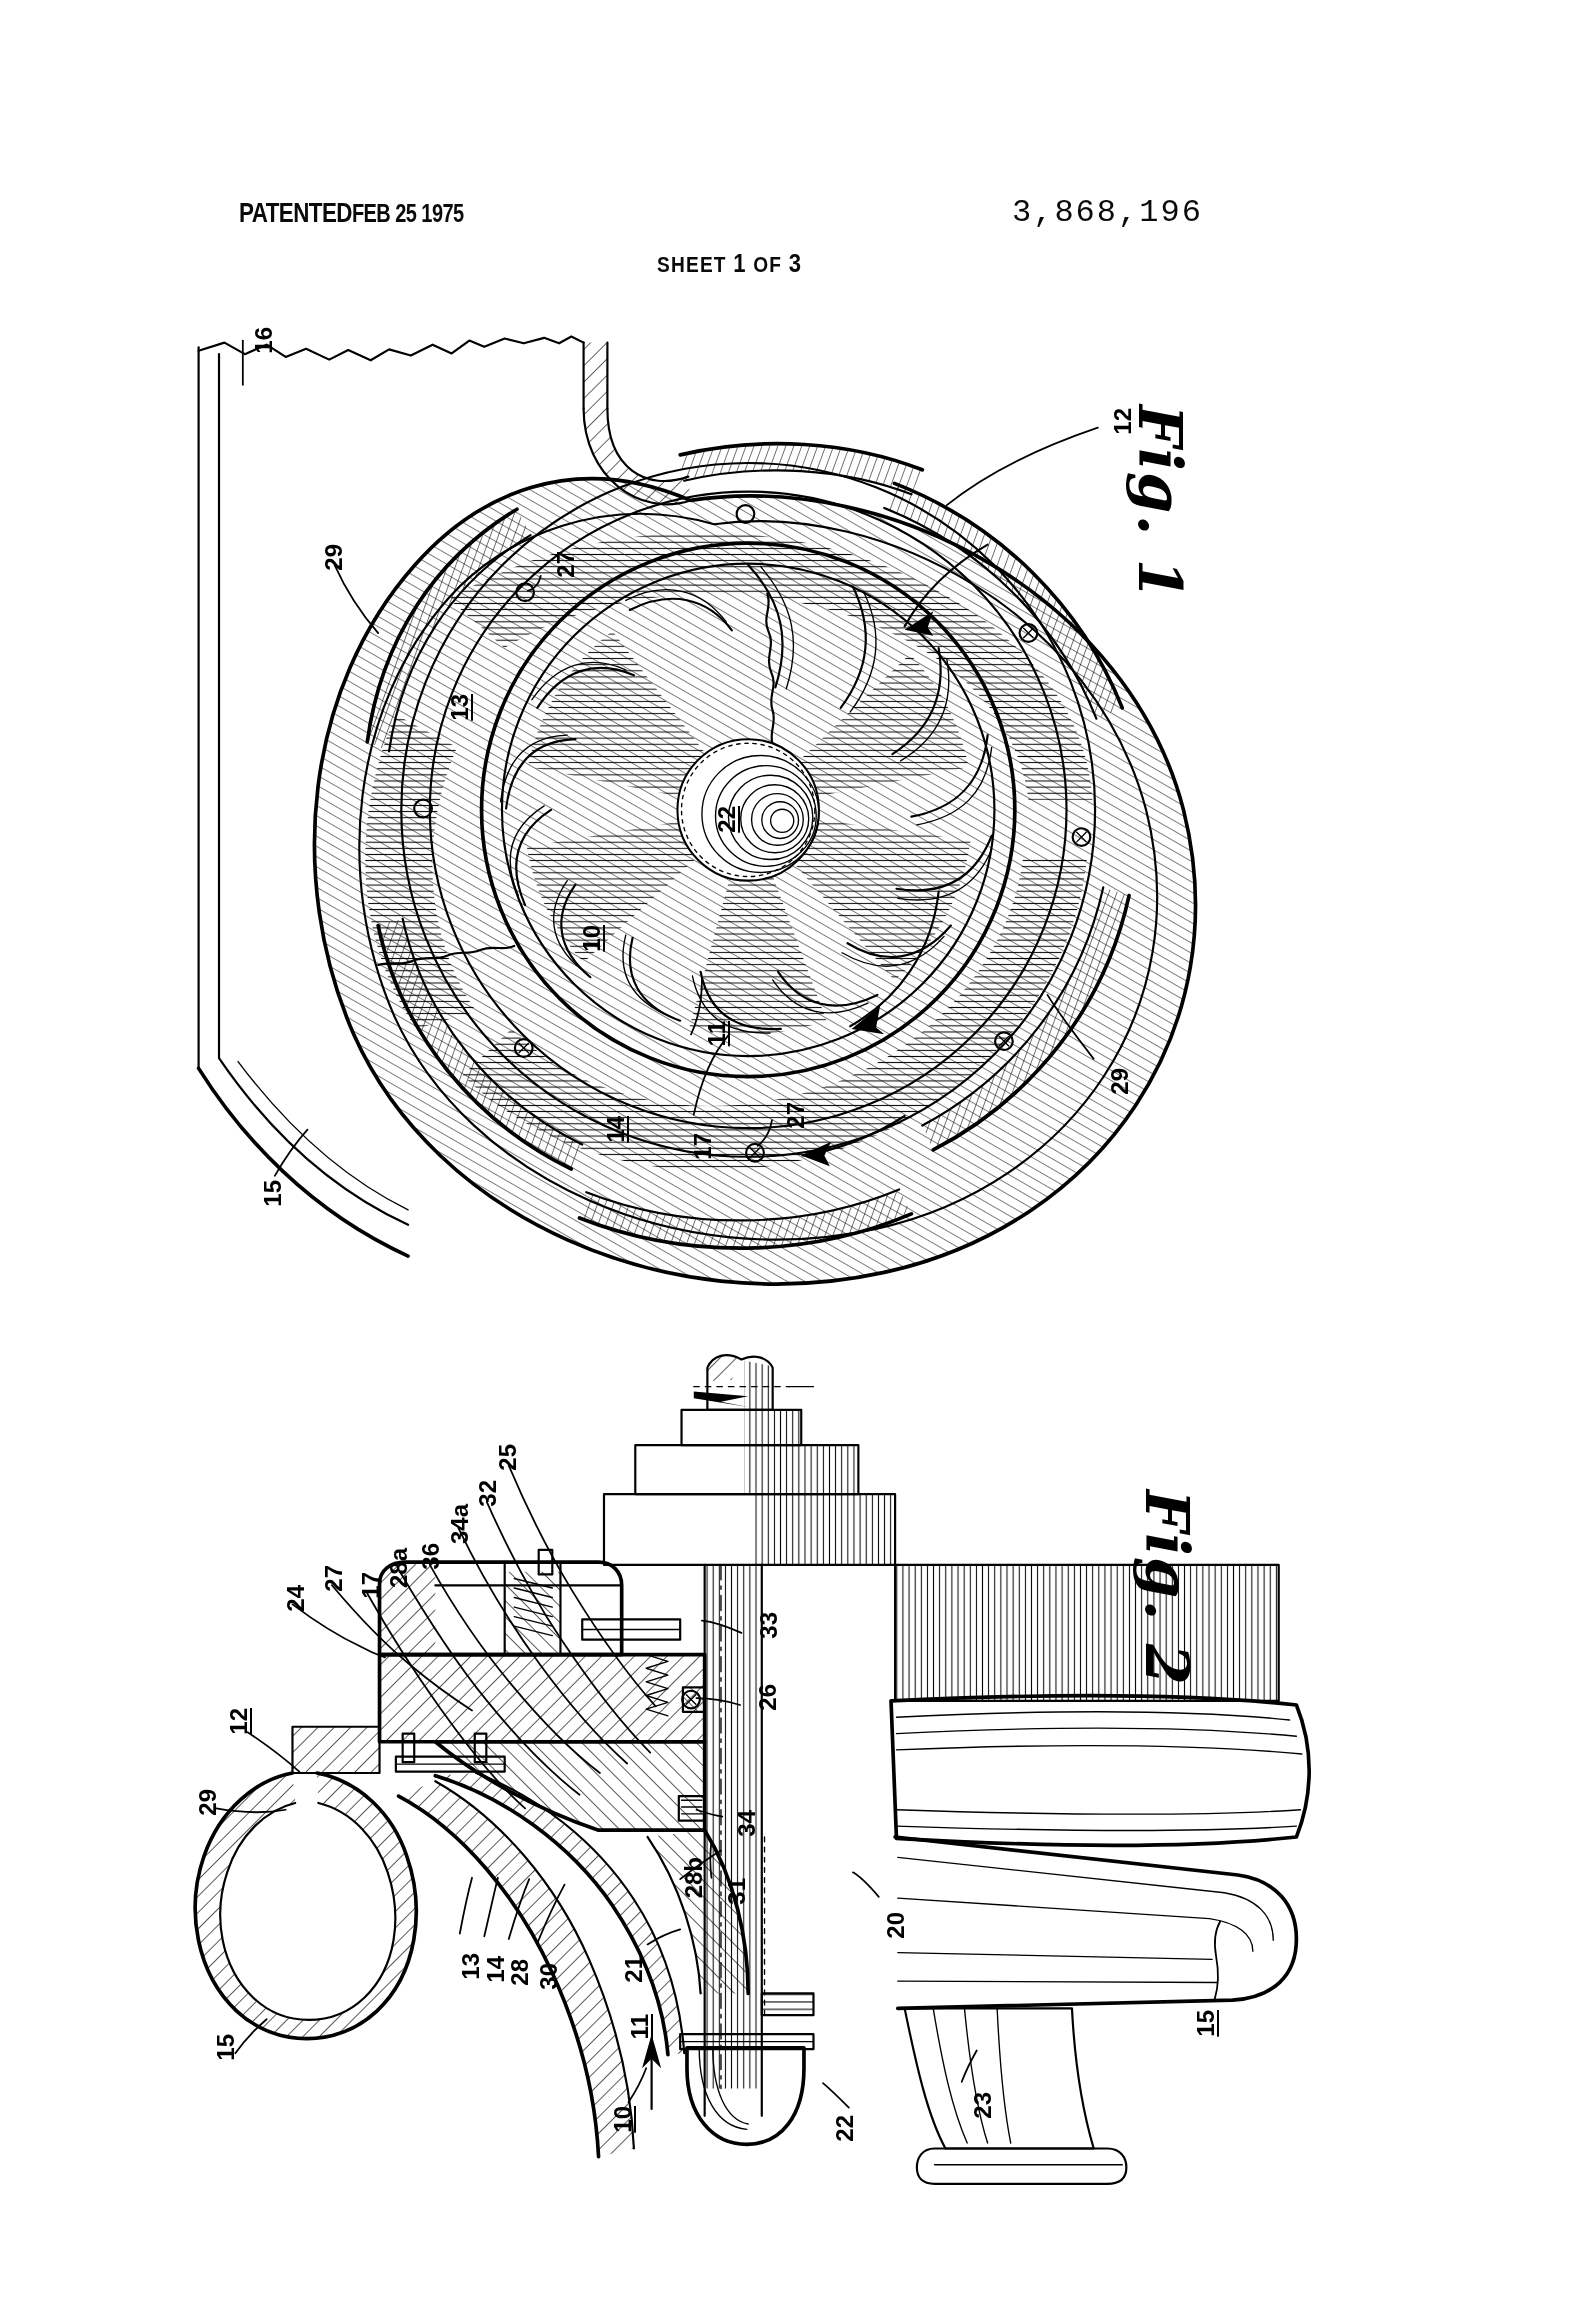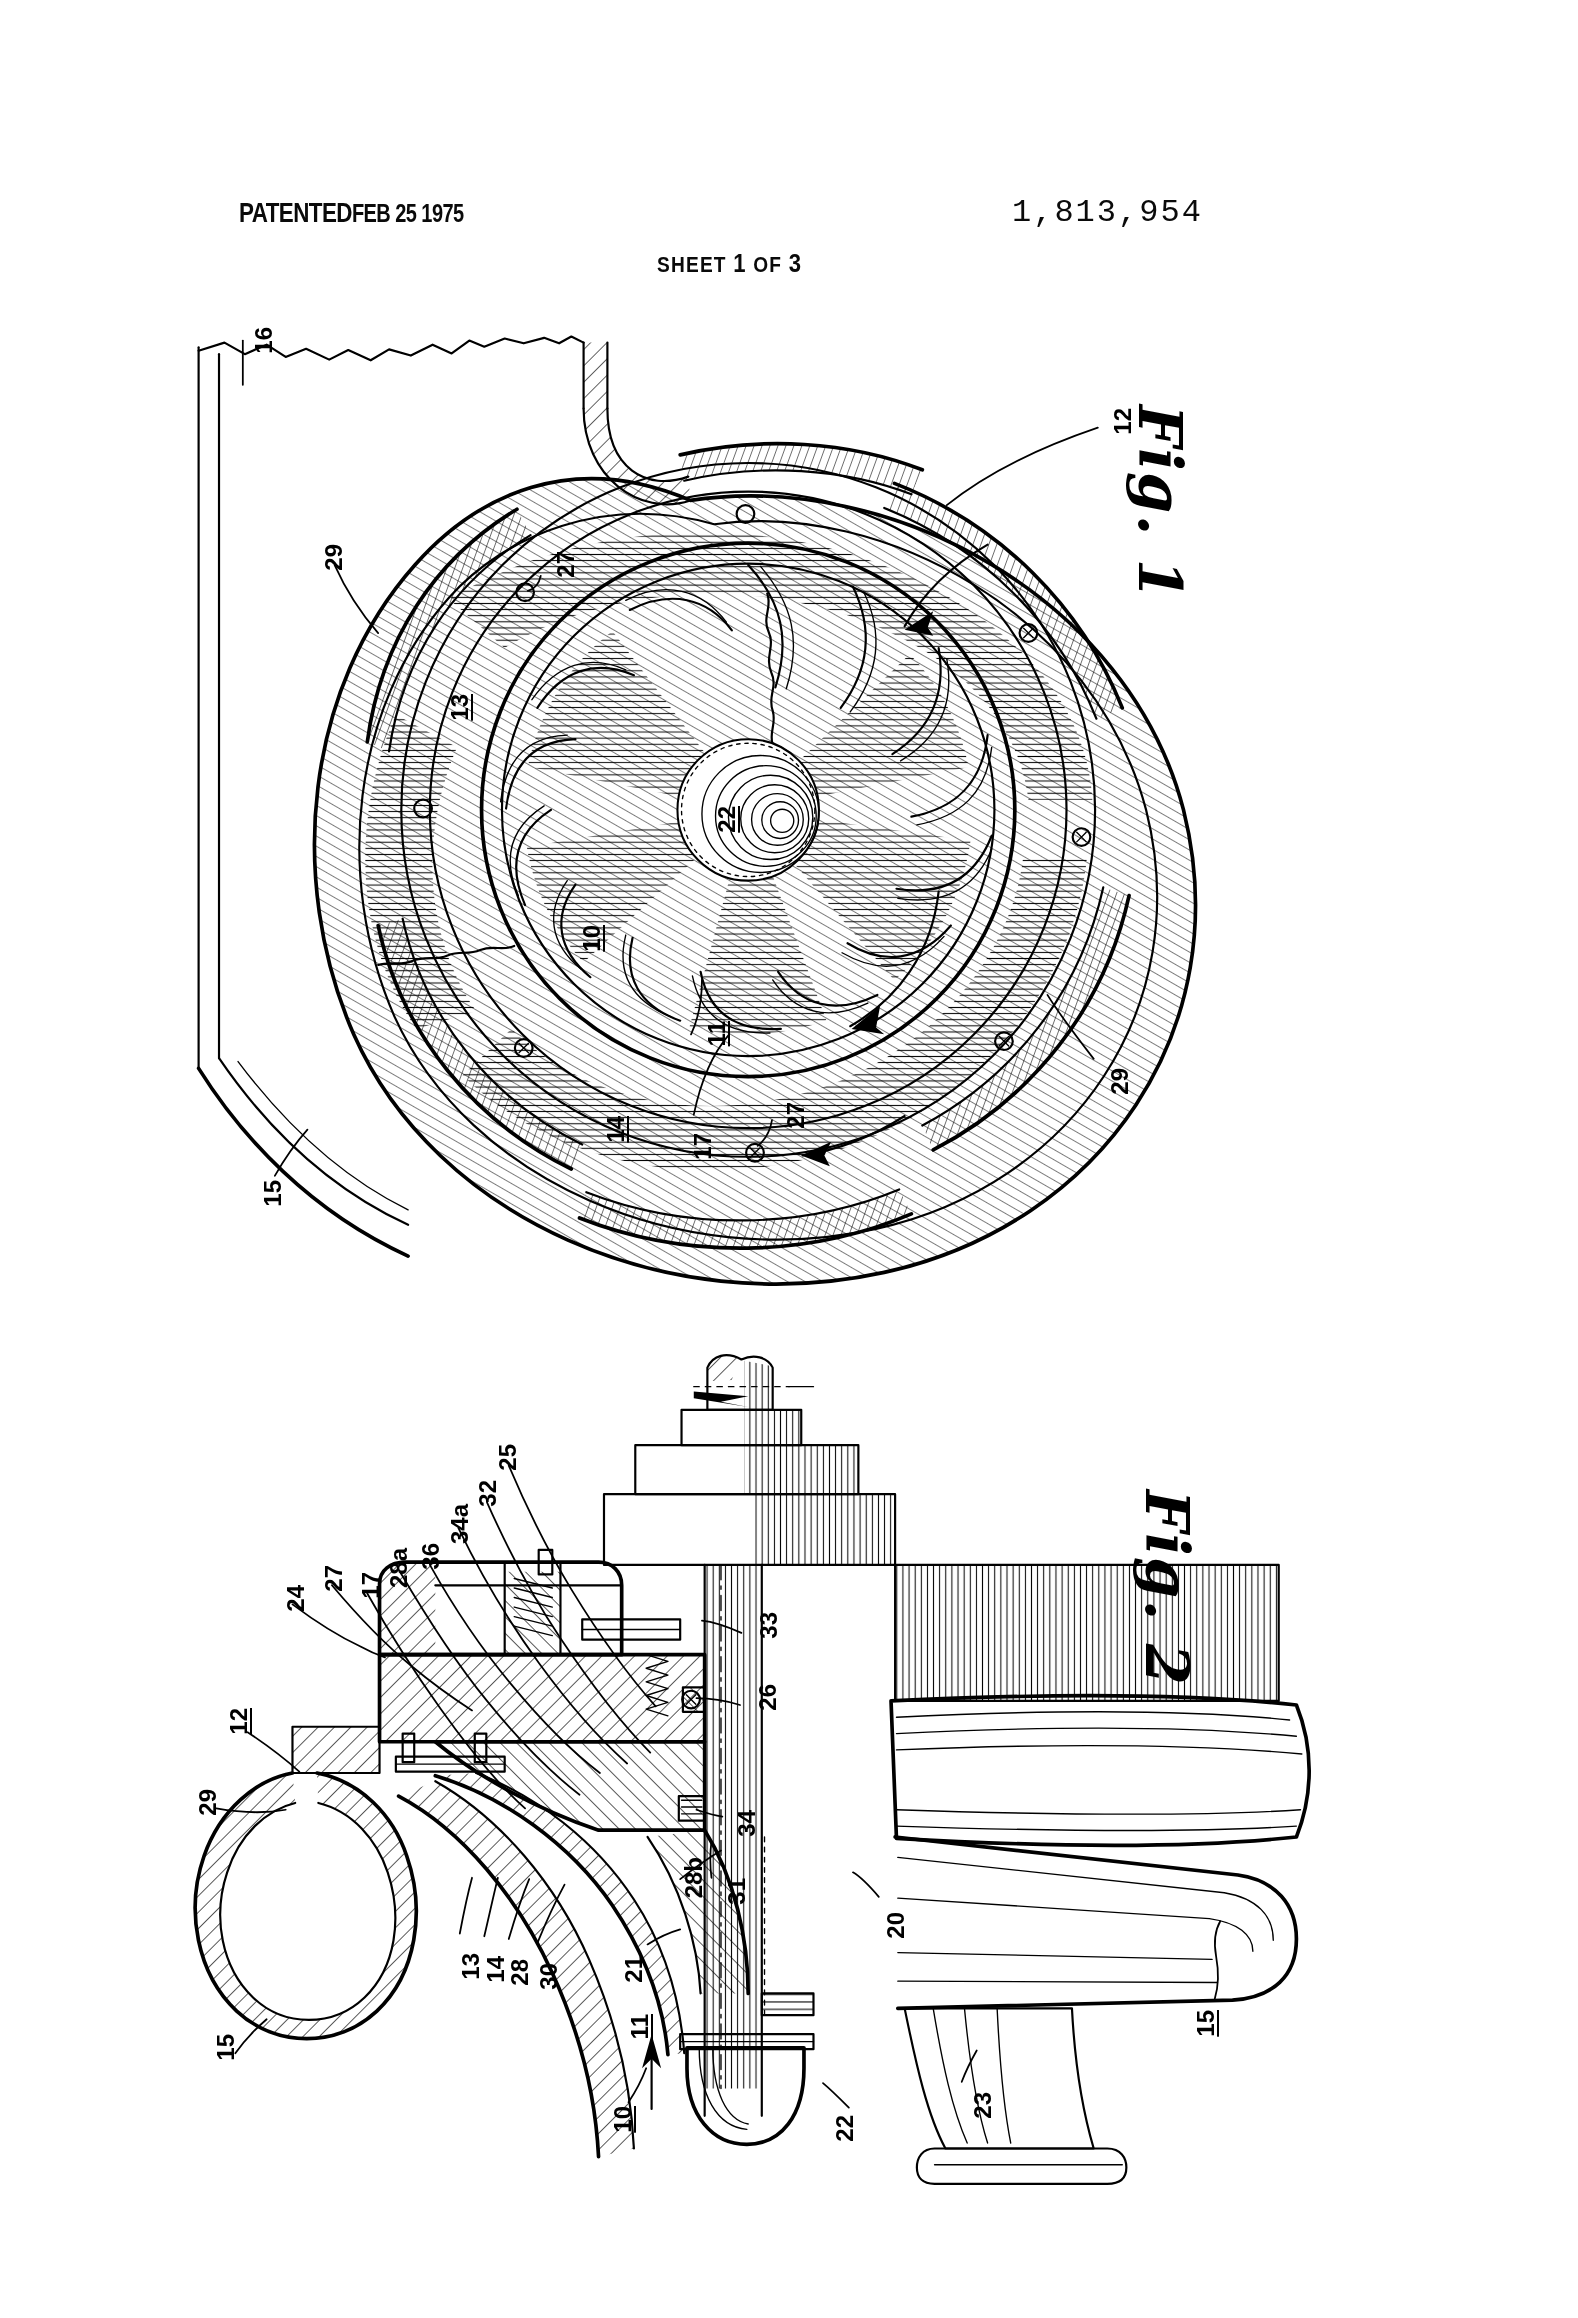--- a/index.html
+++ b/index.html
@@ -102,21 +102,21 @@
   .wht  { fill: #fff; stroke: #000; stroke-width: 3.0; }
   .nofill { fill: none; }
 </style>
 </head>
 <body>
 
 <div id="header">
   <div id="patented-line" class="hdr-txt">
     <span class="kw">PATENTED</span><span class="dt">FEB 25 1975</span>
   </div>
-  <div id="patent-number" class="hdr-txt">1,813,954</div>
+  <div id="patent-number" class="hdr-txt">3,868,196</div>
   <div id="sheet-line" class="hdr-txt">
     <span>SHEET</span>
     <span class="big">1</span>
     <span>OF</span>
     <span class="big">3</span>
   </div>
 </div>
 
 <svg class="dwg" id="svg-fig1" width="1578" height="2319" viewBox="0 0 2320 3408" xmlns="http://www.w3.org/2000/svg">
   <defs>

